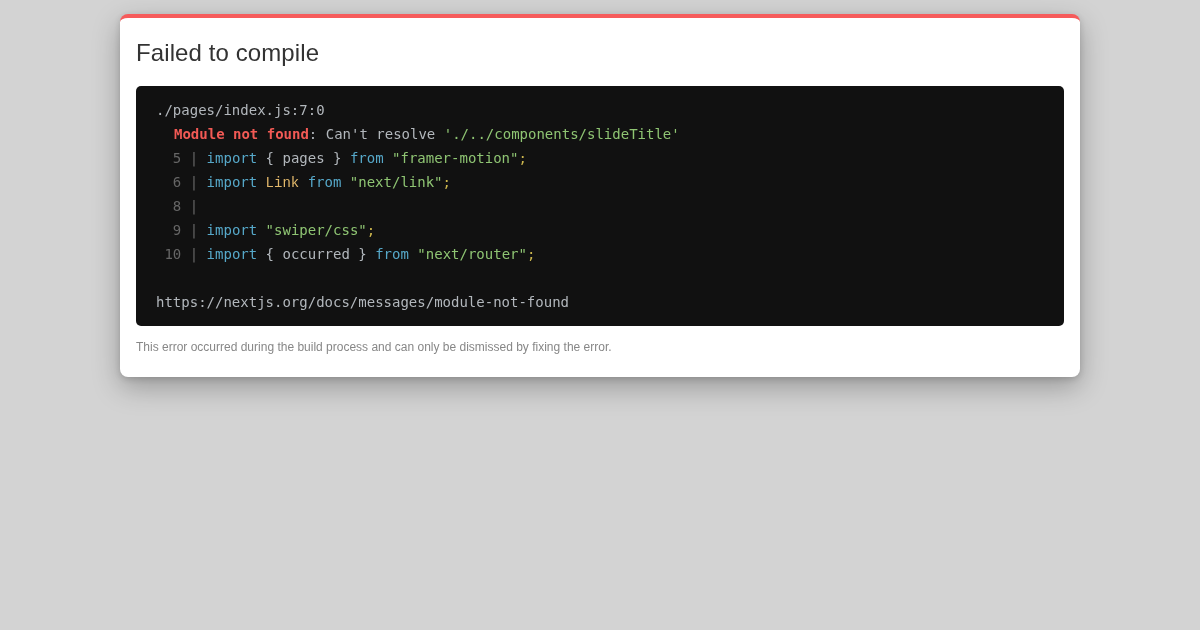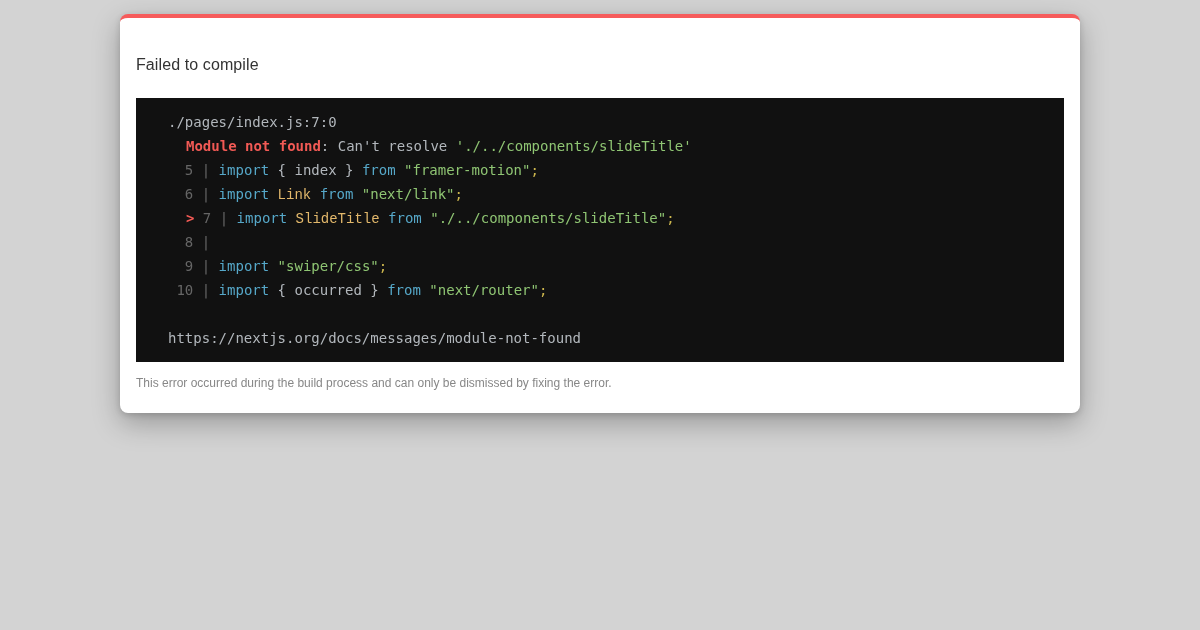--- a/index.html
+++ b/index.html
@@ -31,31 +31,31 @@
     left: 120px;
     top: 14px;
     width: 960px;
     background: #ffffff;
     border-top: 4px solid var(--accent-red);
     border-radius: 8px;
     box-shadow: 0 10px 28px rgba(0,0,0,0.28), 0 2px 6px rgba(0,0,0,0.15);
     padding: 21px 16px 22px 16px;
   }
   .dialog-title {
-    margin: 12px 0 19px 0;
-    font-size: 16px;
+    margin: 0 0 19px 0;
+    font-size: 24px;
     line-height: 28px;
     font-weight: 500;
     color: var(--title-color);
     letter-spacing: 0.1px;
   }
   .terminal {
     background: var(--terminal-bg);
-    border-radius: 0;
-    padding: 12px 32px;
+    border-radius: 5px;
+    padding: 12px 20px;
     font-family: "DejaVu Sans Mono", "Liberation Mono", monospace;
     font-size: 14px;
     line-height: 24px;
     color: var(--ansi-fg);
     overflow: hidden;
   }
   .t-line { white-space: pre; height: 24px; }
   .tok-plain { color: var(--ansi-fg); }
   .tok-dim   { color: var(--ansi-dim); }
   .tok-red   { color: var(--ansi-red); }
@@ -74,23 +74,22 @@
 </head>
 <body>
 
 <div class="dialog">
   <h1 class="dialog-title">Failed to compile</h1>
 
   <div class="terminal">
     <div class="t-line"><span class="tok-plain">./pages/index.js:7:0</span></div>
     <div class="t-line"><span class="tok-red tok-bold">Module not found</span><span class="tok-plain">: Can't resolve </span><span class="tok-str">'./../components/slideTitle'</span></div>
     <div id="code-lines">
-        <div class="t-line"><span class="tok-dim"> </span><span class="tok-dim"> 5 | </span><span class="tok-kw">import</span><span class="tok-plain"> { index } </span><span class="tok-kw">from</span><span class="tok-plain"> </span><span class="tok-str">"framer-motion"</span><span class="tok-punct">;</span></div>
+        <div class="t-line"><span class="tok-dim"> </span><span class="tok-dim"> 5 | </span><span class="tok-kw">import</span><span class="tok-plain"> { pages } </span><span class="tok-kw">from</span><span class="tok-plain"> </span><span class="tok-str">"framer-motion"</span><span class="tok-punct">;</span></div>
         <div class="t-line"><span class="tok-dim"> </span><span class="tok-dim"> 6 | </span><span class="tok-kw">import</span><span class="tok-plain"> </span><span class="tok-id">Link</span><span class="tok-plain"> </span><span class="tok-kw">from</span><span class="tok-plain"> </span><span class="tok-str">"next/link"</span><span class="tok-punct">;</span></div>
-        <div class="t-line"><span class="tok-red tok-bold">&gt;</span><span class="tok-dim"> 7 | </span><span class="tok-kw">import</span><span class="tok-plain"> </span><span class="tok-id">SlideTitle</span><span class="tok-plain"> </span><span class="tok-kw">from</span><span class="tok-plain"> </span><span class="tok-str">"./../components/slideTitle"</span><span class="tok-punct">;</span></div>
         <div class="t-line"><span class="tok-dim"> </span><span class="tok-dim"> 8 | </span></div>
         <div class="t-line"><span class="tok-dim"> </span><span class="tok-dim"> 9 | </span><span class="tok-kw">import</span><span class="tok-plain"> </span><span class="tok-str">"swiper/css"</span><span class="tok-punct">;</span></div>
         <div class="t-line"><span class="tok-dim"> </span><span class="tok-dim">10 | </span><span class="tok-kw">import</span><span class="tok-plain"> { occurred } </span><span class="tok-kw">from</span><span class="tok-plain"> </span><span class="tok-str">"next/router"</span><span class="tok-punct">;</span></div>
       </div>
     <div class="t-line"></div>
     <div class="t-line tok-plain">https://nextjs.org/docs/messages/module-not-found</div>
   </div>
 
   <p class="footer-note">This error occurred during the build process and can only be dismissed by fixing the error.</p>
 </div>

